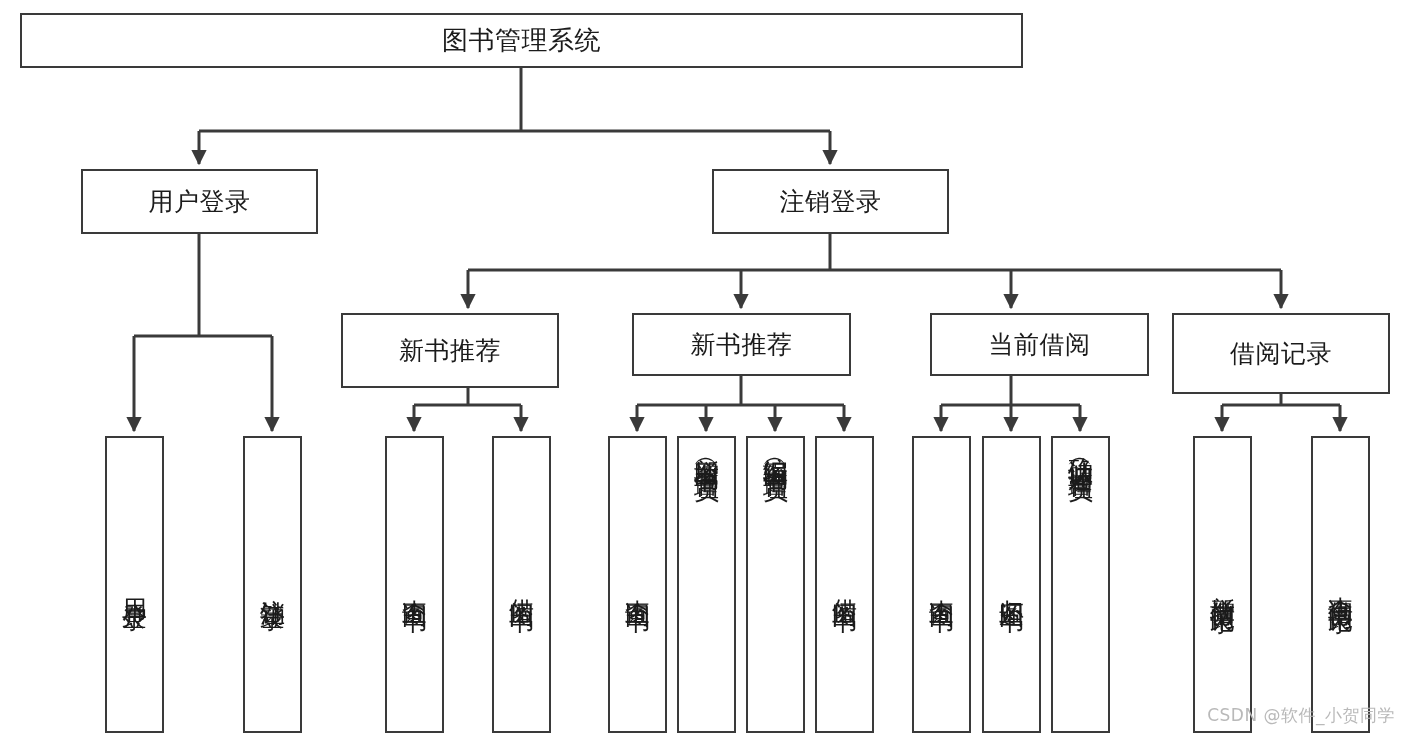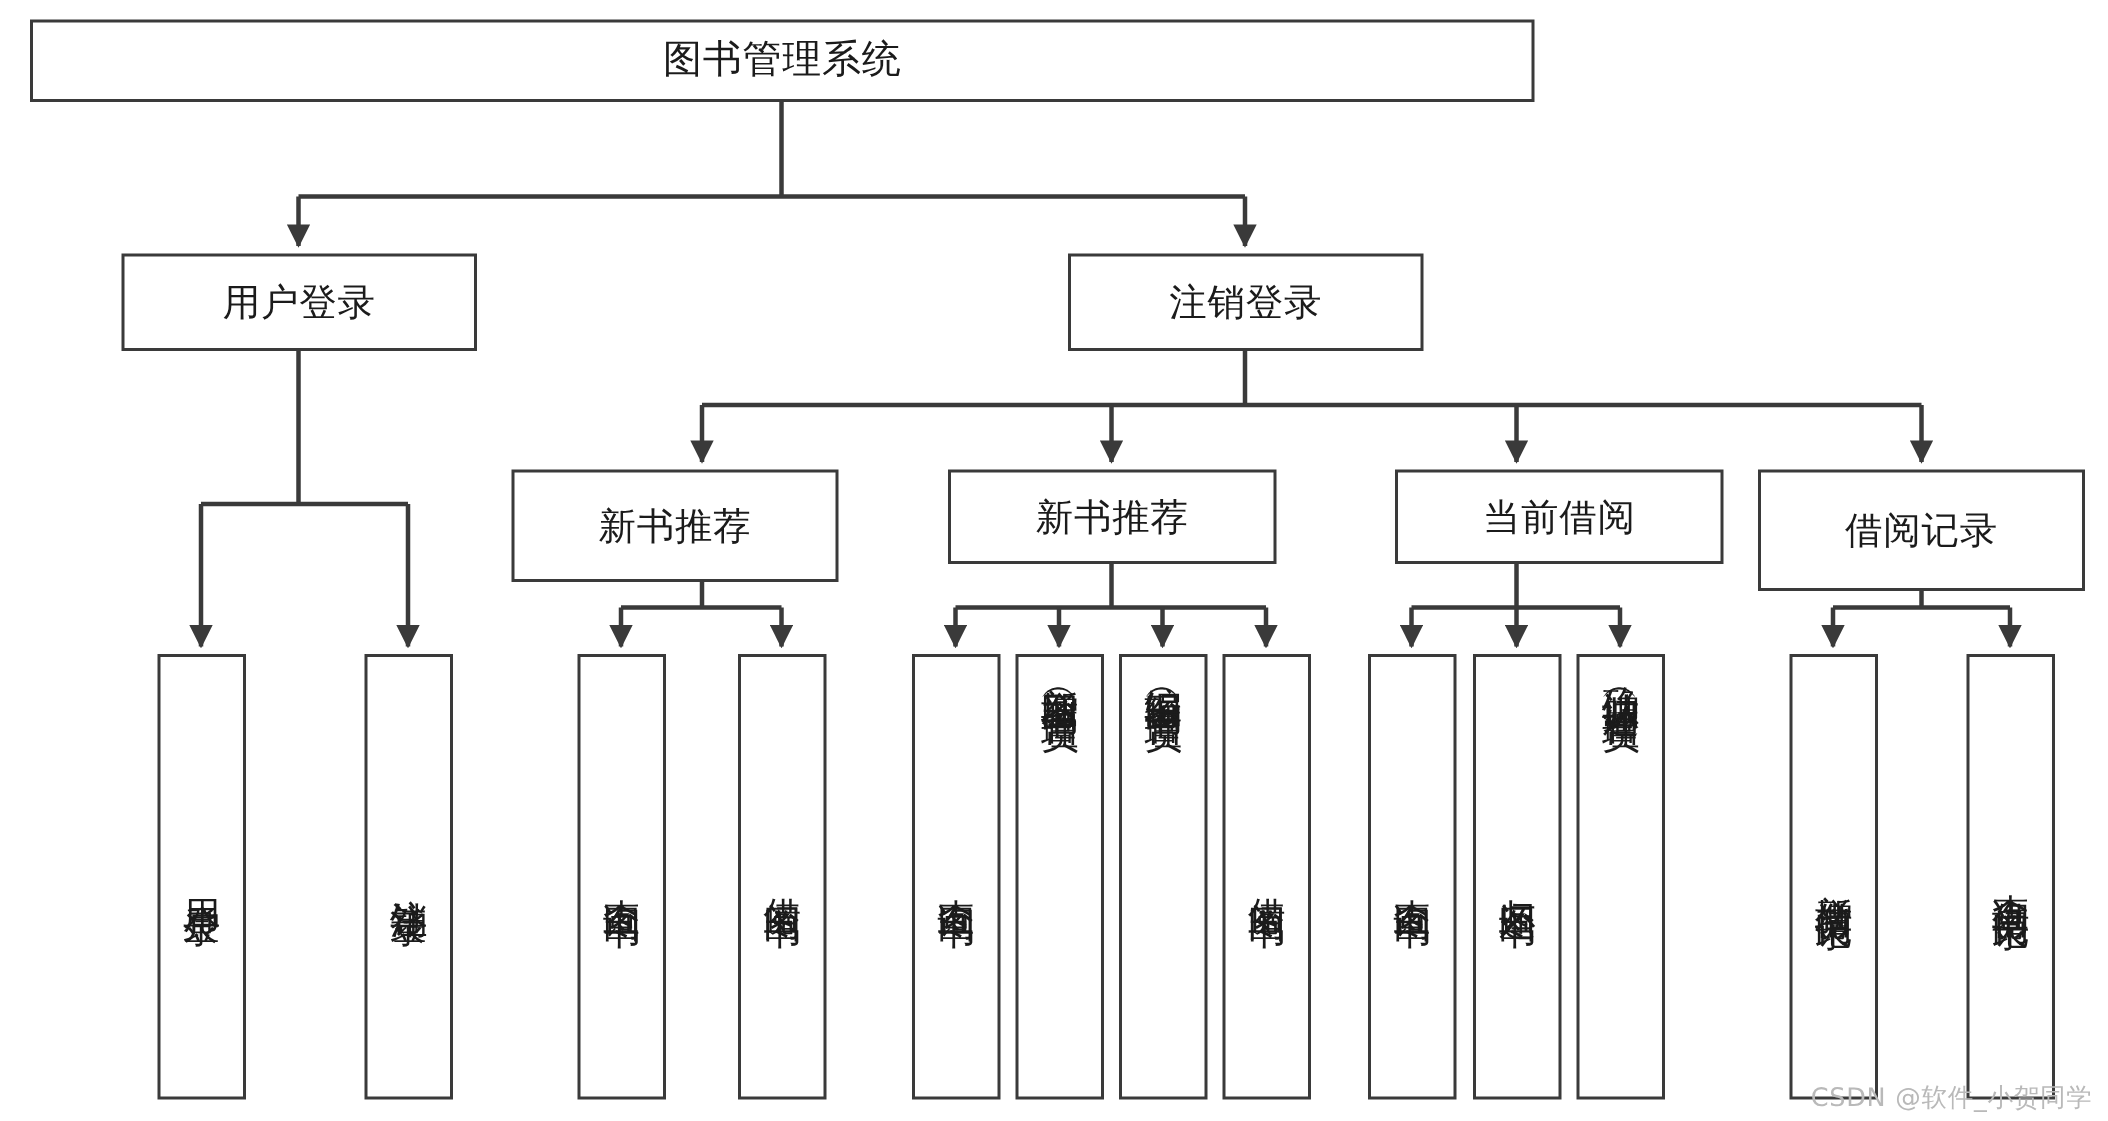--- a/index.html
+++ b/index.html
@@ -65,21 +65,21 @@
     line-height: 1.0;
     letter-spacing: 3px;
     white-space: nowrap;
   }
   .node.vert.mid {
     align-items: center;
   }
   #watermark {
     position: absolute;
     right: 10px;
-    bottom: 4px;
+    bottom: 20px;
     font-size: 17px;
     color: #b9b9b9;
     white-space: nowrap;
     z-index: 3;
     letter-spacing: 0.5px;
   }
 </style>
 </head>
 <body>
 

